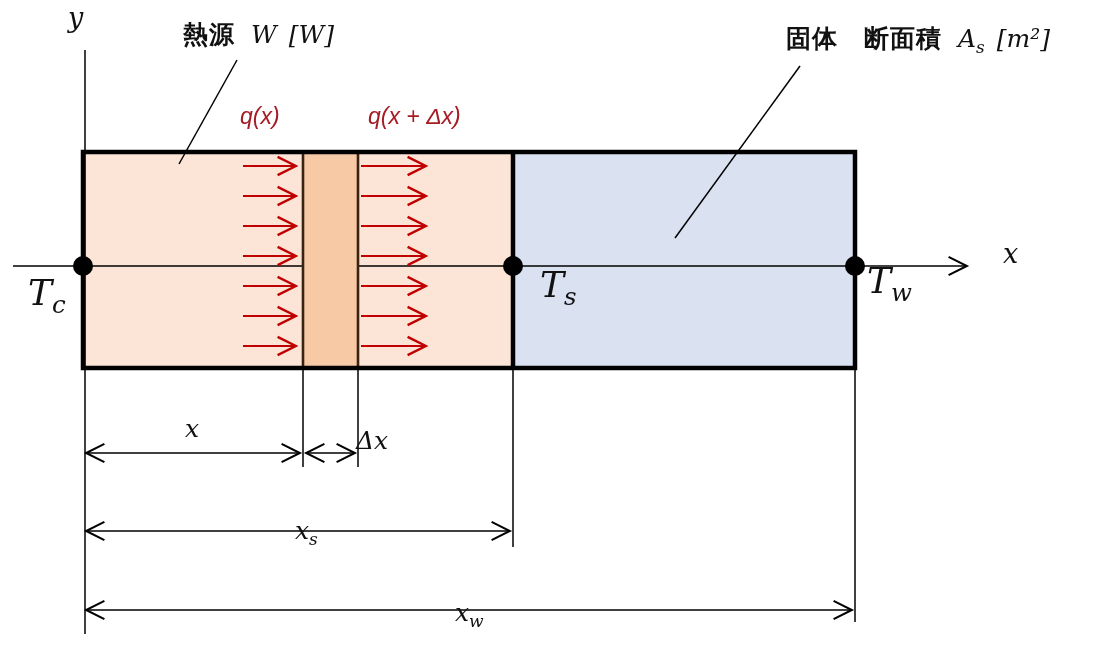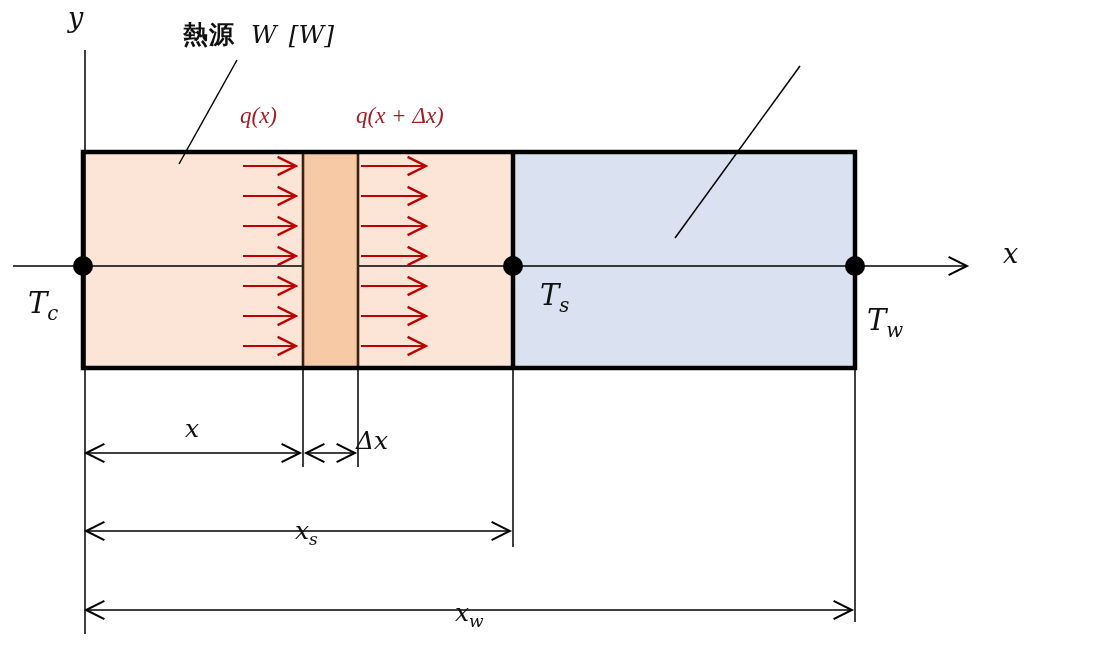--- a/index.html
+++ b/index.html
@@ -21,22 +21,22 @@
   .flux{stroke:var(--flux-arrow); stroke-width:1.9; fill:none;}
   .dot{fill:var(--line);}
 
   .lbl{position:absolute; white-space:nowrap; color:#111;}
   .jp{font-family:"Liberation Sans", sans-serif; font-weight:bold; font-size:25px; letter-spacing:1px;margin-top:28px;}
   .math{font-family:"DejaVu Serif", serif; font-style:italic; font-size:25px;}
   .math sub{font-size:0.68em; font-style:italic; line-height:0;}
   .gap-l{margin-left:16px;}
   .gap-s{margin-left:12px;}
   .axis-lbl{font-family:"DejaVu Serif", serif; font-style:italic; font-size:27px;}
-  .flux-lbl{font-family:Liberation Serif, serif; font-style:italic; font-size:23px; color:var(--flux-text);}
-  .temp-lbl{font-family:"DejaVu Serif", serif; font-style:italic; font-size:29px;margin-top:14px;}
+  .flux-lbl{font-family:Liberation Sans, sans-serif; font-style:italic; font-size:23px; color:var(--flux-text);}
+  .temp-lbl{font-family:"DejaVu Serif", serif; font-style:italic; font-size:36px;}
   .dim-lbl{font-family:"DejaVu Serif", serif; font-style:italic; font-size:25px;}
 </style>
 </head>
 <body>
 
 <div id="canvas">
 
   <svg id="diagram-svg" width="1101" height="646" viewBox="0 0 1101 646">
     <defs>
       <marker id="arrK" viewBox="0 0 12 12" refX="10.5" refY="6" markerWidth="24" markerHeight="22" markerUnits="userSpaceOnUse" orient="auto-start-reverse">
@@ -97,31 +97,34 @@
     <circle class="dot" cx="855" cy="266" r="10"></circle>
   </svg>
 
   <div class="lbl axis-lbl" style="left:68px;top:2px">y</div>
   <div class="lbl axis-lbl" style="left:1003px;top:238px">x</div>
 
   <div class="lbl" style="left:183px;top:18px">
     <span class="jp">熱源</span><span class="math gap-l">W</span><span class="math gap-s">[W]</span>
   </div>
 
+  <div class="lbl" style="left:786px;top:22px">
+    <span class="jp">固体　断面積</span><span class="math gap-l"><span>A</span><sub>s</sub></span><span class="math gap-s">[m²]</span>
+  </div>
 
   <div class="lbl flux-lbl" style="left:240px;top:103px">q(x)</div>
-  <div class="lbl flux-lbl" style="left:356px;top:103px">q(x + Δx)</div>
+  <div class="lbl flux-lbl" style="left:368px;top:103px">q(x + Δx)</div>
 
   <div class="lbl temp-lbl" style="left:28px;top:272px">
     <span>T</span><sub style="font-size:.68em">c</sub>
   </div>
   <div class="lbl temp-lbl" style="left:540px;top:264px">
     <span>T</span><sub style="font-size:.68em">s</sub>
   </div>
-  <div class="lbl temp-lbl" style="left:867px;top:289px">
+  <div class="lbl temp-lbl" style="left:867px;top:260px">
     <span>T</span><sub style="font-size:.68em">w</sub>
   </div>
 
   <div class="lbl dim-lbl" style="left:185px;top:414px">x</div>
   <div class="lbl dim-lbl" style="left:356px;top:426px">Δx</div>
   <div class="lbl dim-lbl" style="left:295px;top:516px">
     <span>x</span><sub style="font-size:.68em">s</sub>
   </div>
   <div class="lbl dim-lbl" style="left:455px;top:598px">
     <span>x</span><sub style="font-size:.68em">w</sub>

